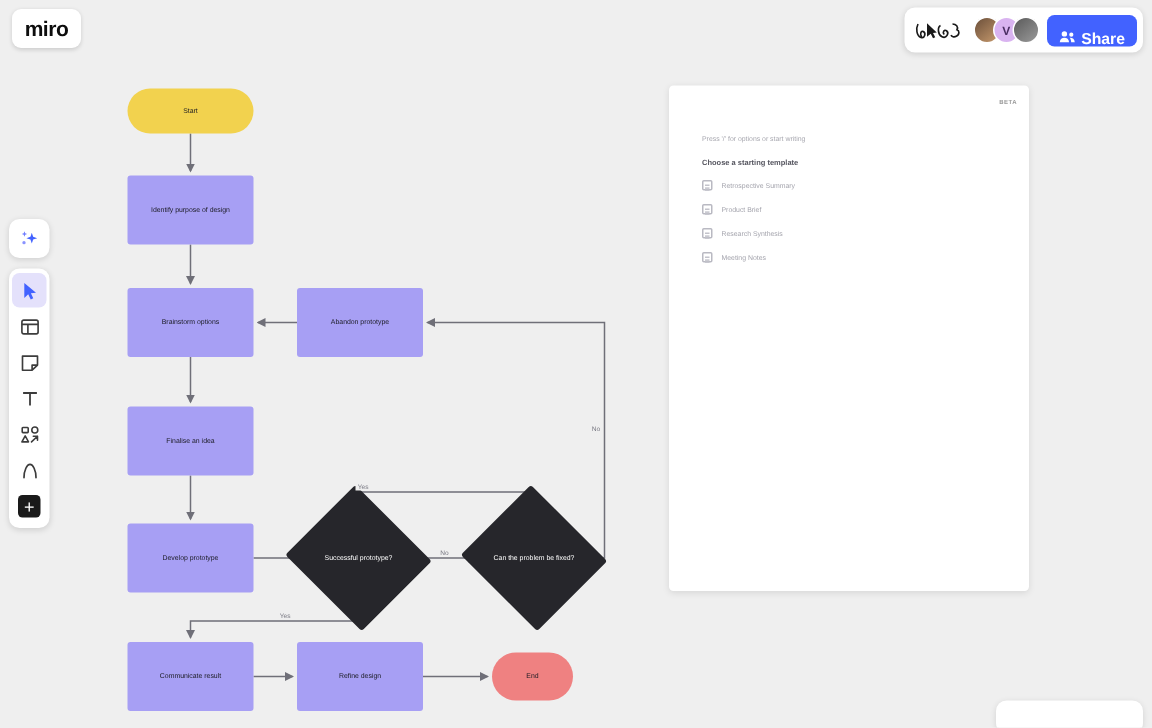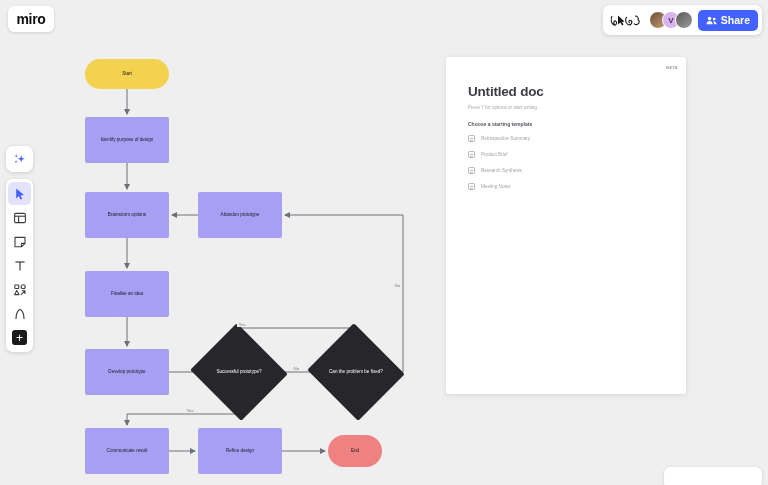--- a/index.html
+++ b/index.html
@@ -36,22 +36,22 @@
     width: 18px; height: 18px; border-radius: 50%;
     border: 1.5px solid #fff; margin-left: -5px;
     display: flex; align-items: center; justify-content: center;
     font-size: 8px; font-weight: 700; color: #fff; overflow: hidden;
   }
   .avatar:first-child { margin-left: 0; }
   .av-1 { background: linear-gradient(140deg,#6b4f3a,#c79a6d); }
   .av-2 { background: #d9b3f0; color: #4b2e63; }
   .av-3 { background: linear-gradient(140deg,#5a5a5a,#9a9a9a); }
   .share-btn {
-    display: flex; align-items: center; gap: 4px;
-    height: 21px; padding: 0 8px; border-radius: 5px;
+    display: flex; align-items: flex-start; gap: 4px;
+    height: 21px; padding: 10px 8px; border-radius: 5px;
     background: #4262ff; color: #fff;
     font-size: 10.5px; font-weight: 600; cursor: pointer;
   }
   .share-btn svg { display: block; }
 
   
   .tool-card {
     position: absolute; left: 6px;
     width: 27px; background: #fff; border-radius: 7px;
     box-shadow: 0 1px 4px rgba(0,0,0,.14);
@@ -207,21 +207,20 @@
   </div>
 
   <span class="edge-label" style="left:237px;top:322px;">Yes</span>
   <span class="edge-label" style="left:292px;top:366px;">No</span>
   <span class="edge-label" style="left:393px;top:283px;">No</span>
   <span class="edge-label" style="left:185px;top:408px;">Yes</span>
 
   <div class="doc-panel">
     <span class="doc-badge">BETA</span>
     <div class="doc-inner">
-      <div class="doc-title">Untitled doc</div>
       <div class="doc-hint">Press '/' for options or start writing</div>
       <div class="doc-subtitle">Choose a starting template</div>
       <div class="tpl-list">
         <div class="tpl-row">
           <span class="tpl-icon"></span>
           <span class="tpl-label">Retrospective Summary</span>
         </div>
         <div class="tpl-row">
           <span class="tpl-icon"></span>
           <span class="tpl-label">Product Brief</span>

